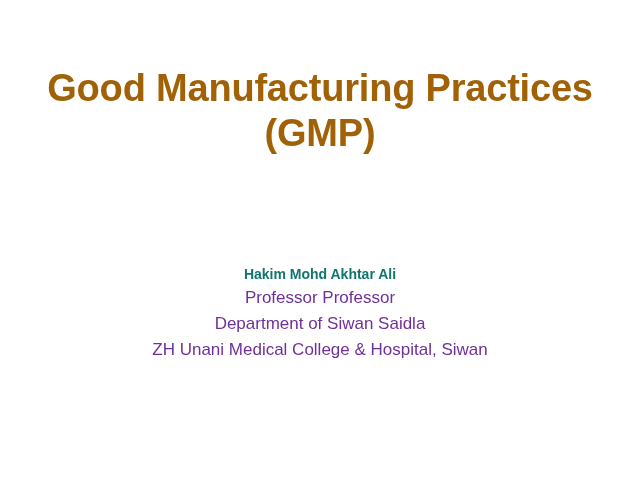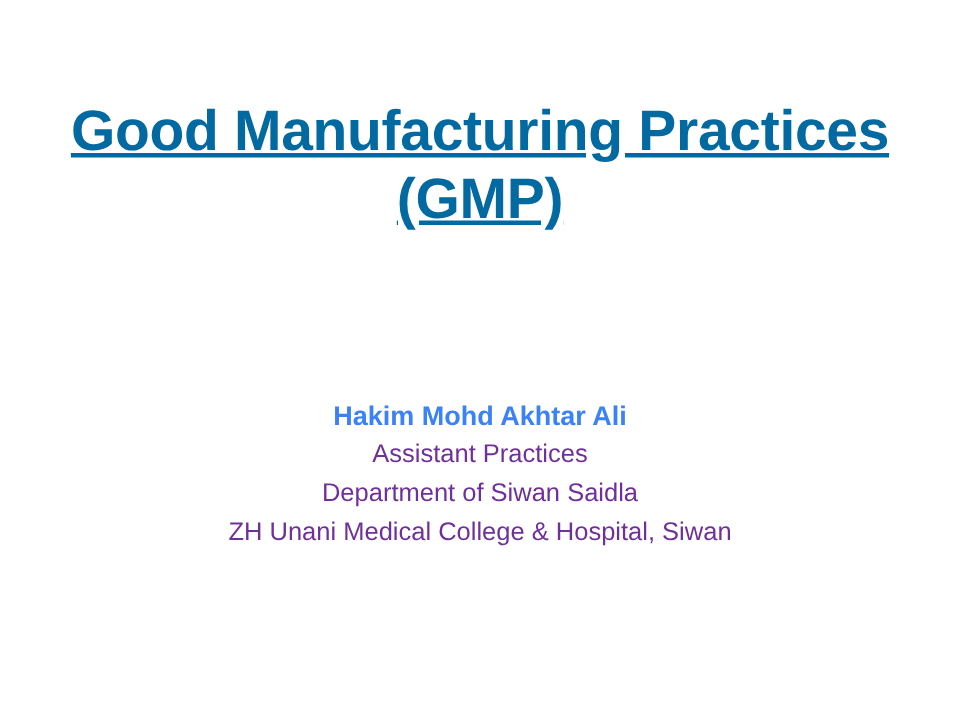--- a/index.html
+++ b/index.html
@@ -24,40 +24,39 @@
     position: absolute;
     top: 66px;
     left: 32px;
     width: 576px;
     text-align: center;
   }
   .slide-title {
     font-family: "Liberation Sans", sans-serif;
     font-size: 38px;
     font-weight: bold;
-    color: #0369a1;
+    color: #a16207;
     line-height: 1.18;
     letter-spacing: -0.2px;
-    text-decoration: underline;
   }
   .title-line2 {
     display: block;
   }
   .author-block {
     position: absolute;
     top: 266px;
     left: 32px;
     width: 576px;
     text-align: center;
   }
   .author-name {
     font-family: "Liberation Sans", sans-serif;
-    font-size: 18px;
+    font-size: 14px;
     font-weight: bold;
-    color: #3b82f6;
+    color: #0f766e;
     line-height: 1.25;
   }
   .author-qual {
     font-family: "Liberation Sans", sans-serif;
     font-size: 10px;
     font-weight: bold;
     color: #70309a;
     line-height: 1.5;
     margin-top: 2px;
   }
@@ -78,18 +77,18 @@
 
   <div class="title-block">
     <div class="slide-title">
       <span>Good Manufacturing Practices</span>
       <span class="title-line2">(GMP)</span>
     </div>
   </div>
 
   <div class="author-block">
     <div class="author-name">Hakim Mohd Akhtar Ali</div>
-    <div class="author-role">Assistant Practices</div>
+    <div class="author-role">Professor Professor</div>
     <div class="author-dept">Department of Siwan Saidla</div>
     <div class="author-org">ZH Unani Medical College &amp; Hospital, Siwan</div>
   </div>
 
 </div>
 
 </body></html>

